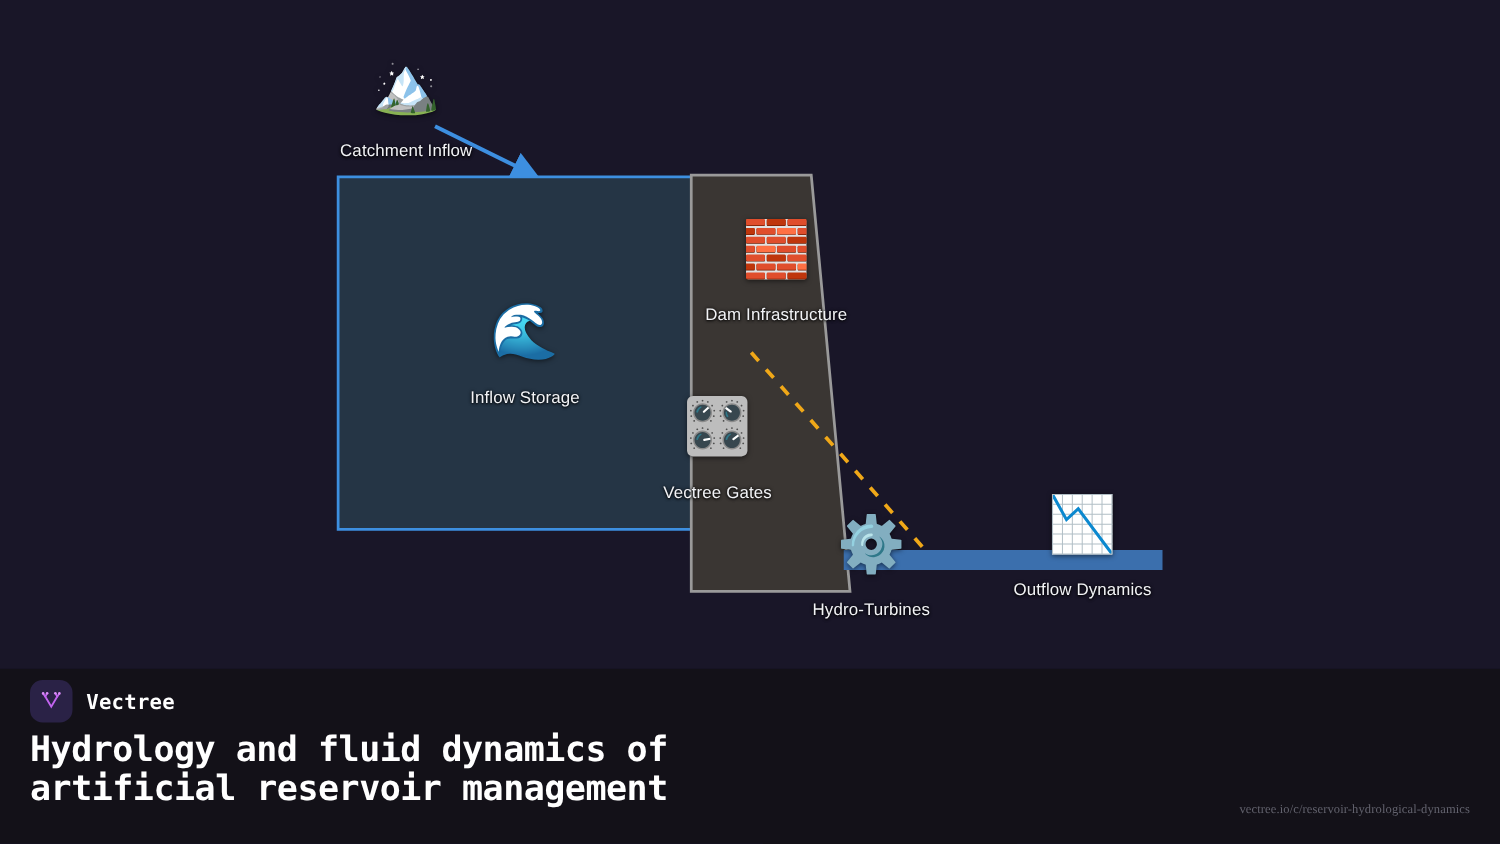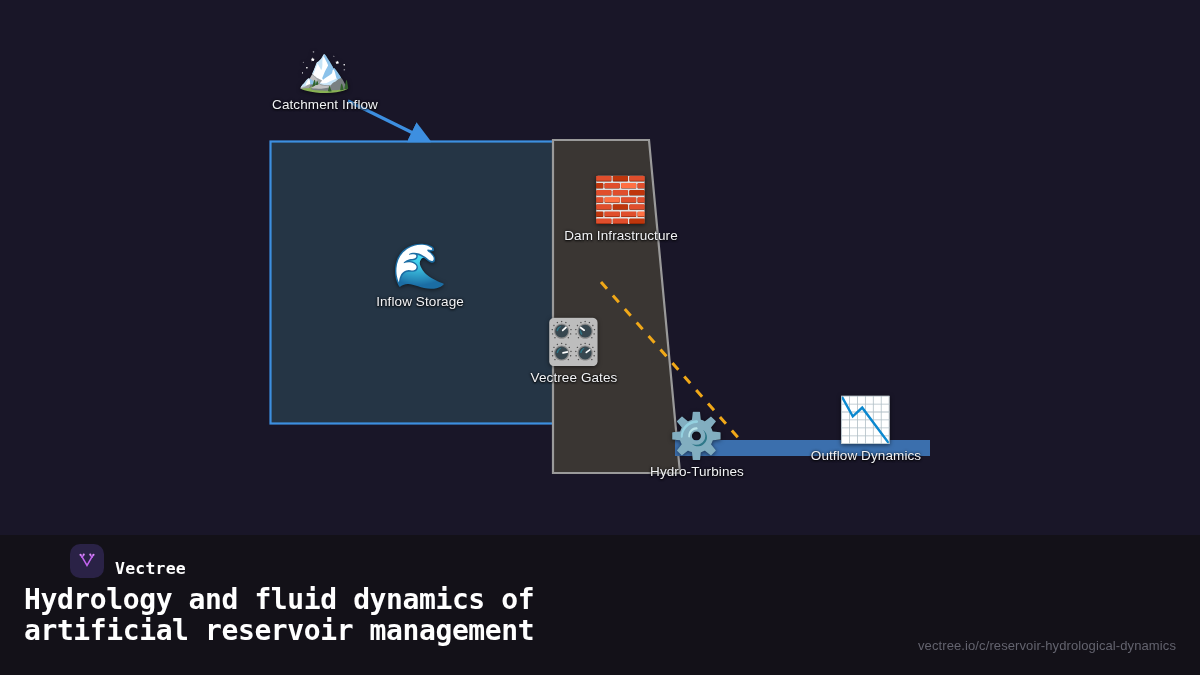--- a/index.html
+++ b/index.html
@@ -55,21 +55,21 @@
     line-height: 1;
     height: 48px;
     display: flex;
     align-items: center;
     justify-content: center;
     filter: drop-shadow(0 1px 2px rgba(0,0,0,0.55));
     user-select: none;
   }
 
   .node-label {
-    margin-top: 4px;
+    margin-top: 20px;
     font-size: 13.5px;
     color: #f2f3f6;
     white-space: nowrap;
     text-shadow: 0 1px 2px rgba(0,0,0,0.9), 0 0 3px rgba(0,0,0,0.8);
     letter-spacing: 0.1px;
   }
 
   
   #footer {
     position: absolute;
@@ -79,23 +79,22 @@
     height: 140px;
     background: #131118;
     padding: 0;
   }
 
   #brand {
     position: absolute;
     left: 24px;
     top: 9px;
     display: flex;
-    align-items: flex-end;
+    align-items: center;
     gap: 11px;
-    margin-left: 46px;
   }
 
   #brand-mark {
     width: 34px;
     height: 34px;
     border-radius: 10px;
     background: #2a2246;
     display: flex;
     align-items: center;
     justify-content: center;
@@ -121,22 +120,22 @@
     line-height: 1.12;
     color: #ffffff;
     letter-spacing: -0.4px;
     white-space: pre-line;
   }
 
   #footer-url {
     position: absolute;
     right: 24px;
     bottom: 22px;
-    font-family: Liberation Sans, sans-serif;
-    font-size: 13px;
+    font-family: Liberation Serif, serif;
+    font-size: 10px;
     color: #63636e;
     letter-spacing: 0.1px;
   }
 </style>
 </head>
 <body>
 
 <div id="page">
 
   <div id="diagram">

